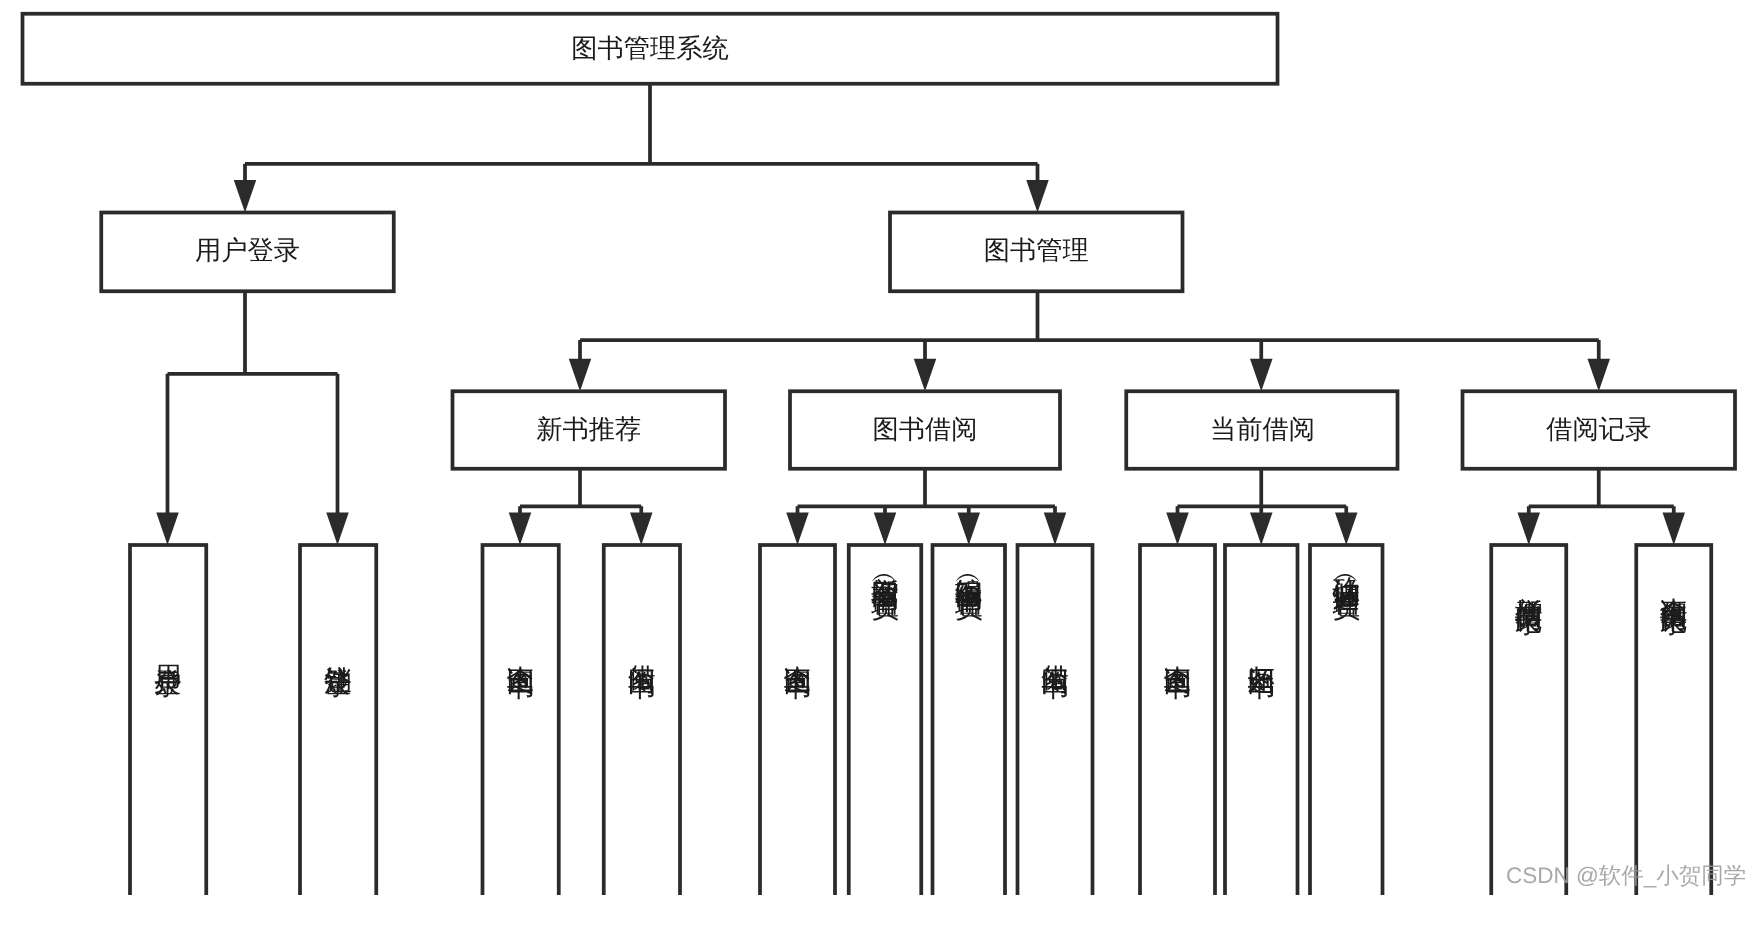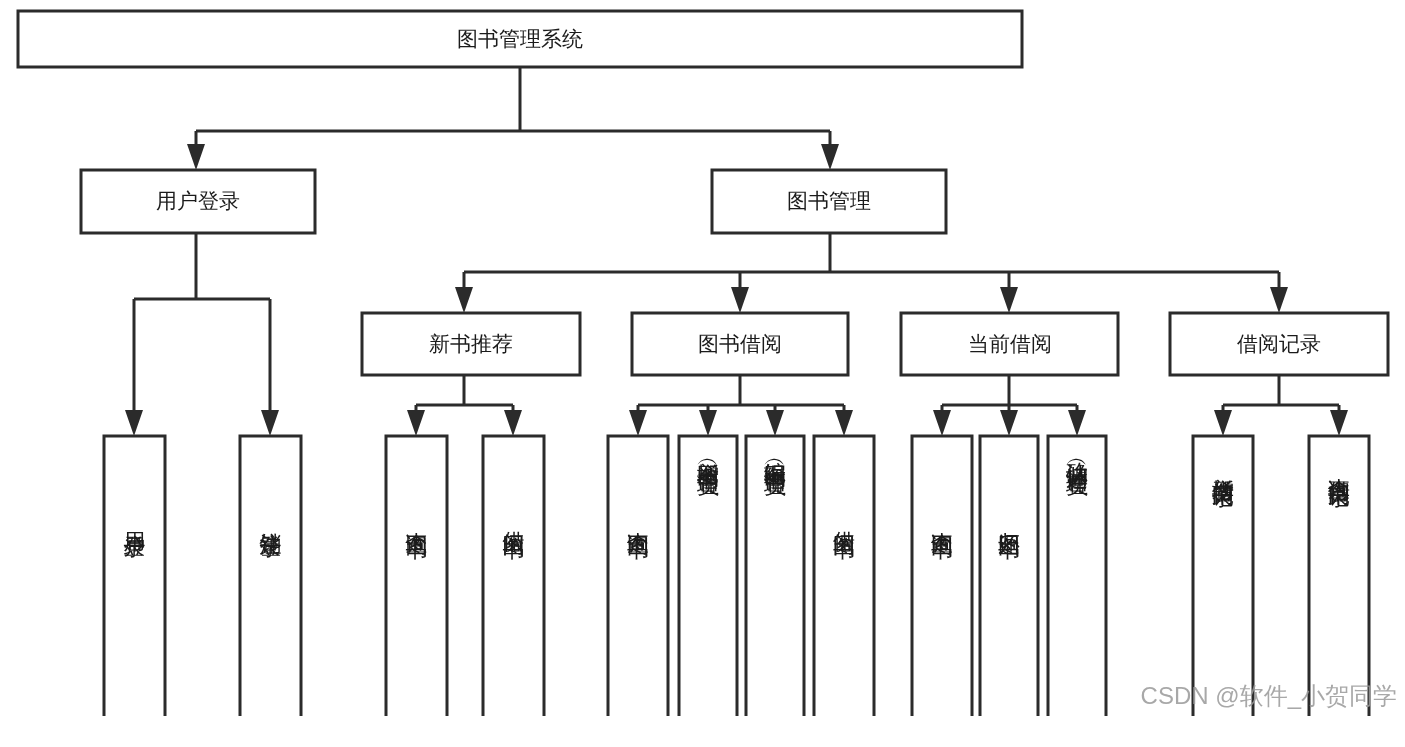--- a/index.html
+++ b/index.html
@@ -64,21 +64,21 @@
     color: #1b1b1b;
     letter-spacing: 2px;
     white-space: nowrap;
     text-align: center;
   }
   .watermark {
     position: absolute;
     right: 8px;
     bottom: 4px;
     font-family: "Liberation Sans", "DejaVu Sans", sans-serif;
-    font-size: 24px;
+    font-size: 18px;
     color: #9a9a9a;
     opacity: 0.85;
     white-space: nowrap;
     pointer-events: none;
   }
 </style>
 </head>
 <body>
 
 <div id="diagram-root">

